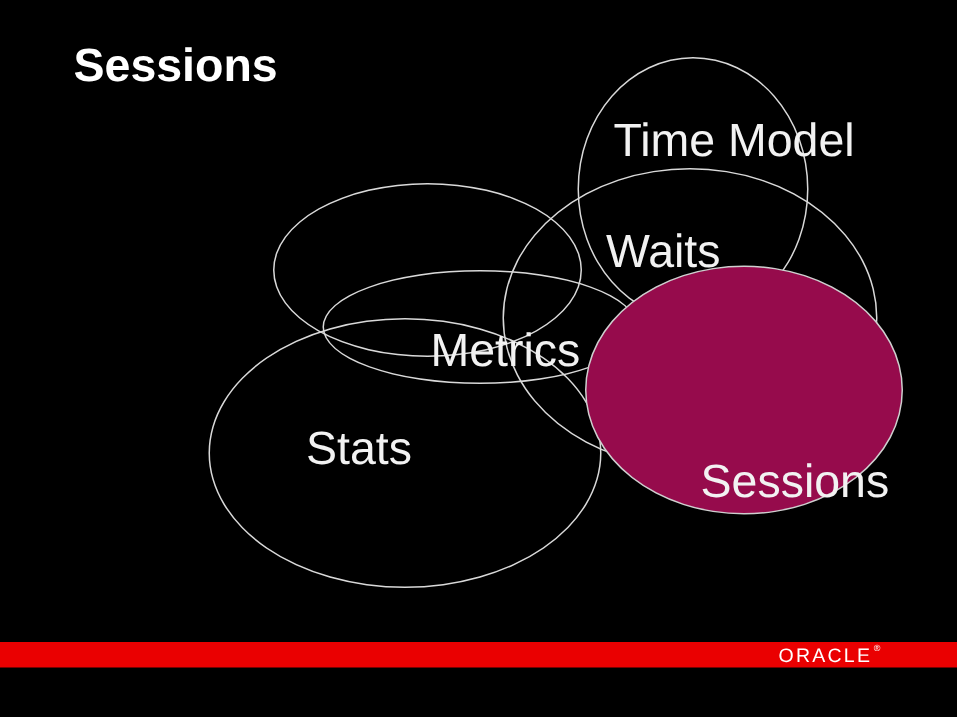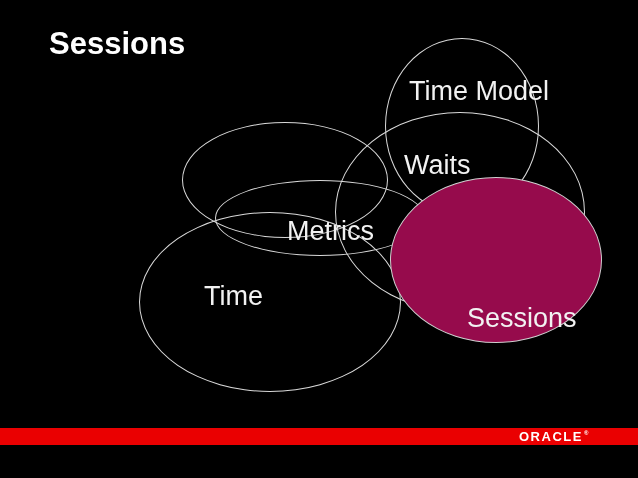--- a/index.html
+++ b/index.html
@@ -38,21 +38,21 @@
   .venn-sql        { left: 182px; top: 122px; width: 206px; height: 116px; z-index: 2; }
   .venn-metrics    { left: 215px; top: 180px; width: 210px; height: 76px;  z-index: 3; }
   .venn-waits      { left: 335px; top: 112px; width: 250px; height: 200px; z-index: 4; }
   .venn-time-model { left: 385px; top: 38px;  width: 154px; height: 176px; z-index: 5; }
   .venn-sessions   { left: 390px; top: 177px; width: 212px; height: 166px; z-index: 6;
                      background: #960B4C; border-color: #cfcfcf; }
   
   .venn-label {
     position: absolute;
     color: #f2f2f2;
-    font-size: 27px;
+    font-size: 31px;
     line-height: 1.1;
     z-index: 10;
     white-space: nowrap;
   }
   .label-time-model { left: 409px; top: 77px;  }
   .label-sql        { left: 273px; top: 137px; }
   .label-waits      { left: 404px; top: 151px; }
   .label-metrics    { left: 287px; top: 217px; }
   .label-stats      { left: 204px; top: 282px; }
   .label-sessions   { left: 445px; top: 304px; margin-left: 22px; }
@@ -67,21 +67,21 @@
     z-index: 20;
   }
   .brand-logo {
     position: absolute;
     left: 519px;
     top: 0;
     height: 17px;
     display: flex;
     align-items: center;
     color: #ffffff;
-    font-weight: bold;
+    font-weight: normal;
     font-size: 13px;
     letter-spacing: 1.5px;
     line-height: 1;
   }
   .brand-reg {
     font-size: 6px;
     letter-spacing: 0;
     vertical-align: top;
     margin-left: 1px;
     align-self: flex-start;
@@ -99,21 +99,21 @@
   <div class="venn venn-sql"></div>
   <div class="venn venn-metrics"></div>
   <div class="venn venn-waits"></div>
   <div class="venn venn-time-model"></div>
 
   <div class="venn venn-sessions"></div>
 
   <div class="venn-label label-time-model">Time Model</div>
   <div class="venn-label label-waits">Waits</div>
   <div class="venn-label label-metrics">Metrics</div>
-  <div class="venn-label label-stats">Time</div>
+  <div class="venn-label label-stats">Stats</div>
   <div class="venn-label label-sessions">Sessions</div>
 
   <div class="footer-bar">
     <div class="brand-logo">
       <span>ORACLE</span>
       <span class="brand-reg">®</span>
     </div>
   </div>
 
 </div>

